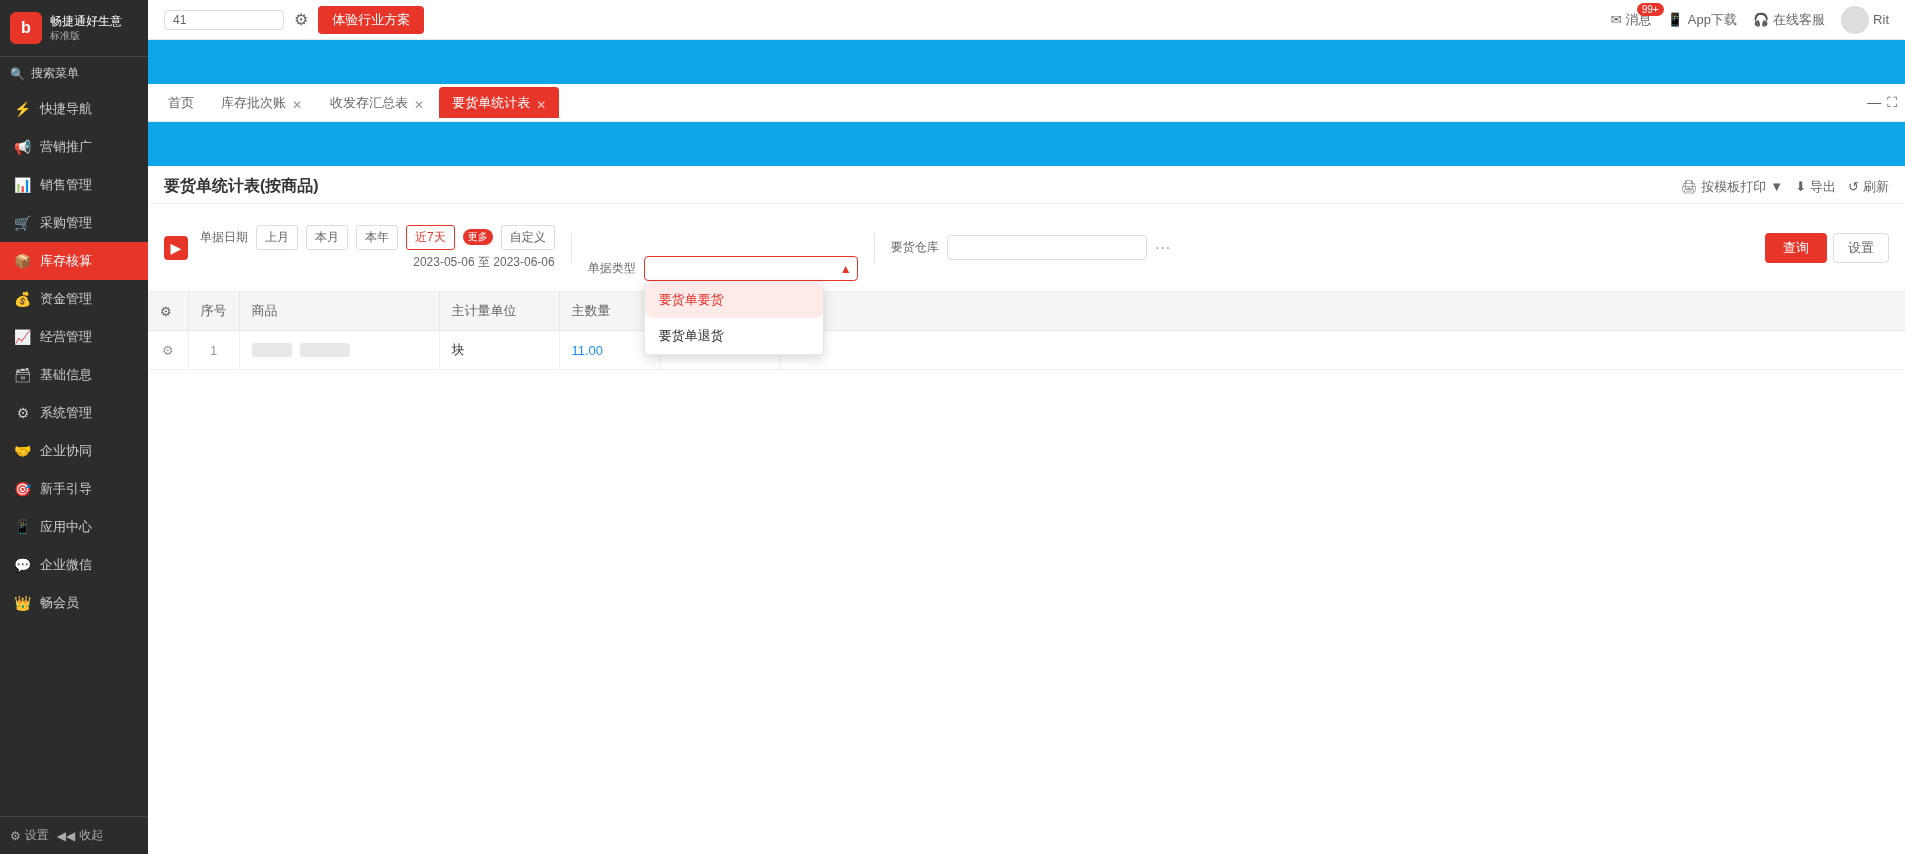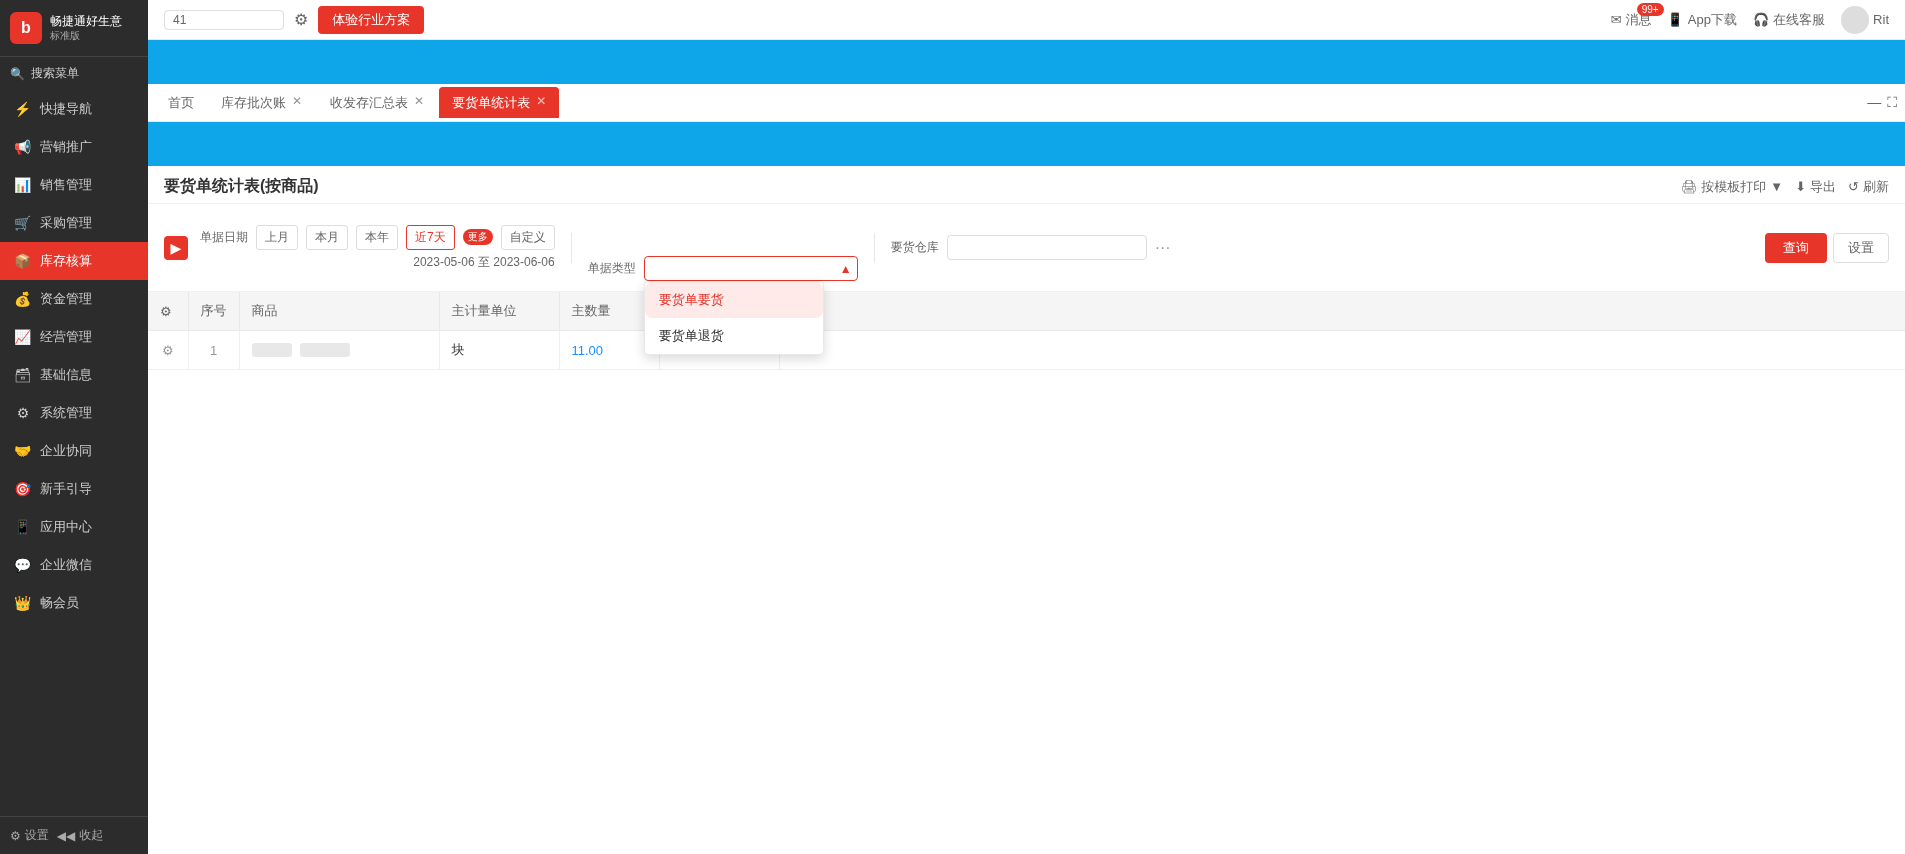--- a/index.html
+++ b/index.html
@@ -31,21 +31,21 @@
     .header-settings { color: #666; cursor: pointer; font-size: 16px; }
     .trial-btn { background: #e8352a; color: white; border: none; border-radius: 4px; padding: 5px 14px; font-size: 13px; cursor: pointer; }
     .top-header-right { display: flex; align-items: center; gap: 16px; color: #666; font-size: 13px; }
     .top-header-right .msg-badge { position: relative; display: flex; align-items: center; gap: 4px; cursor: pointer; }
     .badge { background: #e8352a; color: white; border-radius: 10px; padding: 1px 5px; font-size: 10px; position: absolute; top: -8px; right: -12px; text-align: center; }
     .top-header-right .action-item { display: flex; align-items: center; gap: 4px; cursor: pointer; }
     .user-avatar { width: 28px; height: 28px; background: #ddd; border-radius: 50%; }
 
     
     .tabs-bar { height: 38px; background: #fff; display: flex; align-items: center; padding: 0 8px; border-bottom: 1px solid #e8e8e8; flex-shrink: 0; gap: 2px; }
-    .tab { display: flex; align-items: flex-start; padding: 6px 12px; border-radius: 4px 4px 0 0; font-size: 13px; cursor: pointer; color: #666; gap: 6px; border: 1px solid transparent; border-bottom: none; }
+    .tab { display: flex; align-items: flex-end; padding: 6px 12px; border-radius: 4px 4px 0 0; font-size: 13px; cursor: pointer; color: #666; gap: 6px; border: 1px solid transparent; border-bottom: none; }
     .tab.active { background: #e8352a; color: white; border-color: #e8352a; }
     .tab .tab-close { font-size: 12px; color: inherit; opacity: 0.7; }
     .tab-home { color: #666; font-size: 13px; padding: 6px 12px; cursor: pointer; }
     .tabs-actions { margin-left: auto; display: flex; gap: 6px; color: #666; font-size: 16px; cursor: pointer; }
 
     
     .page-content { flex: 1; overflow: hidden; display: flex; flex-direction: column; background: #fff; margin: 0; }
 
     
     .page-header { display: flex; align-items: center; justify-content: space-between; padding: 10px 16px 6px; border-bottom: 1px solid #f0f0f0; flex-shrink: 0; }

